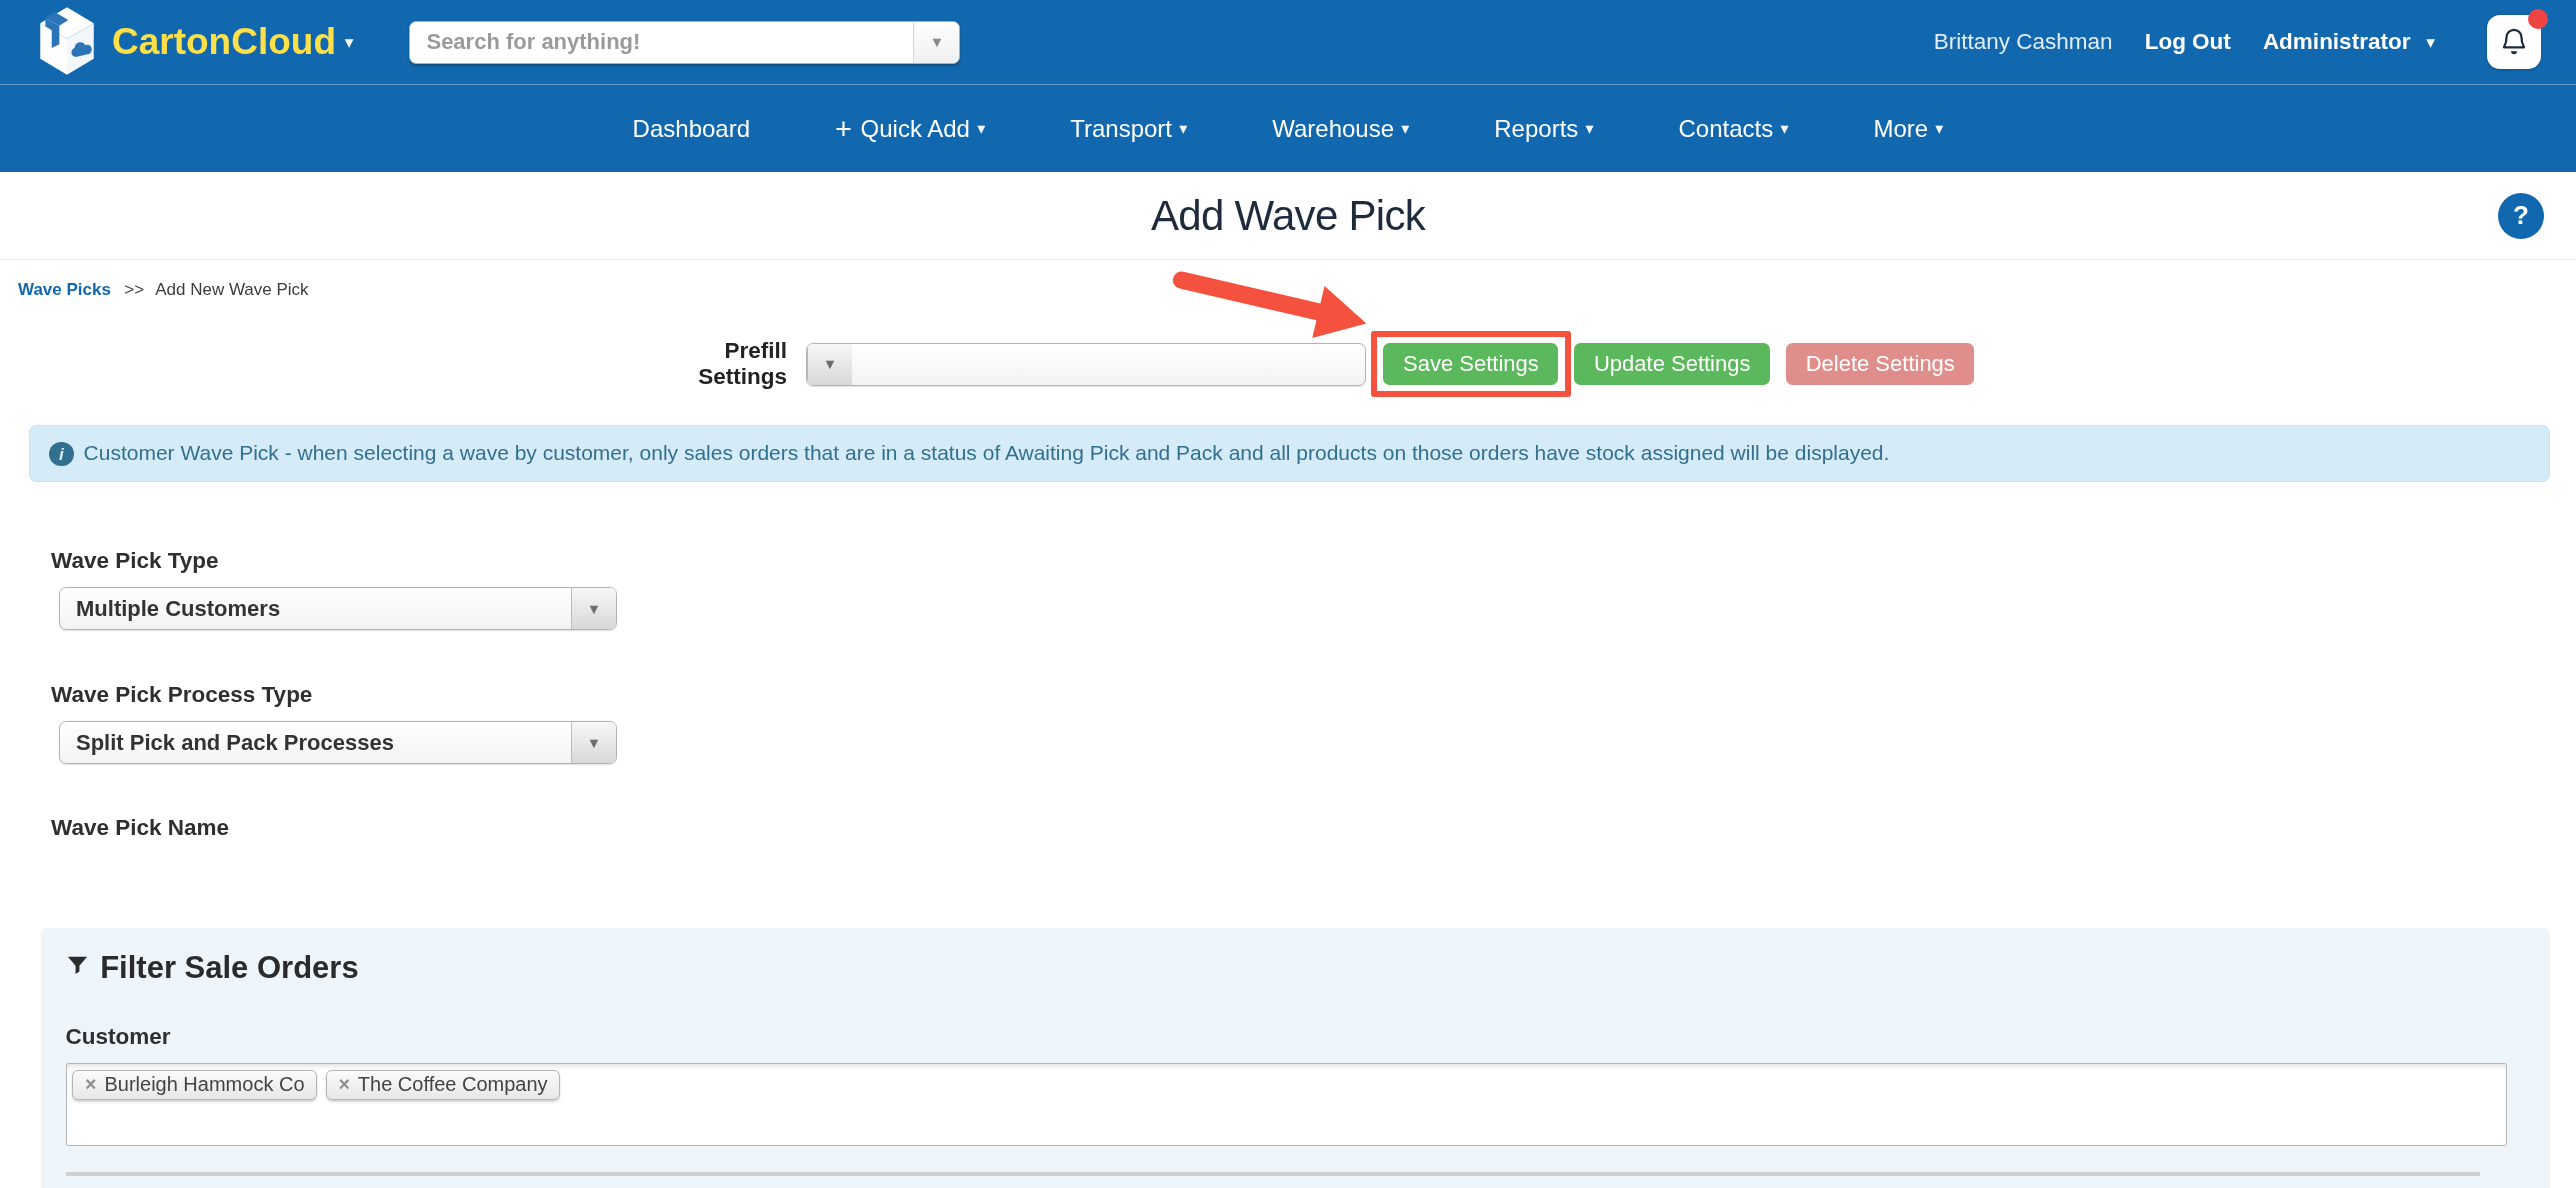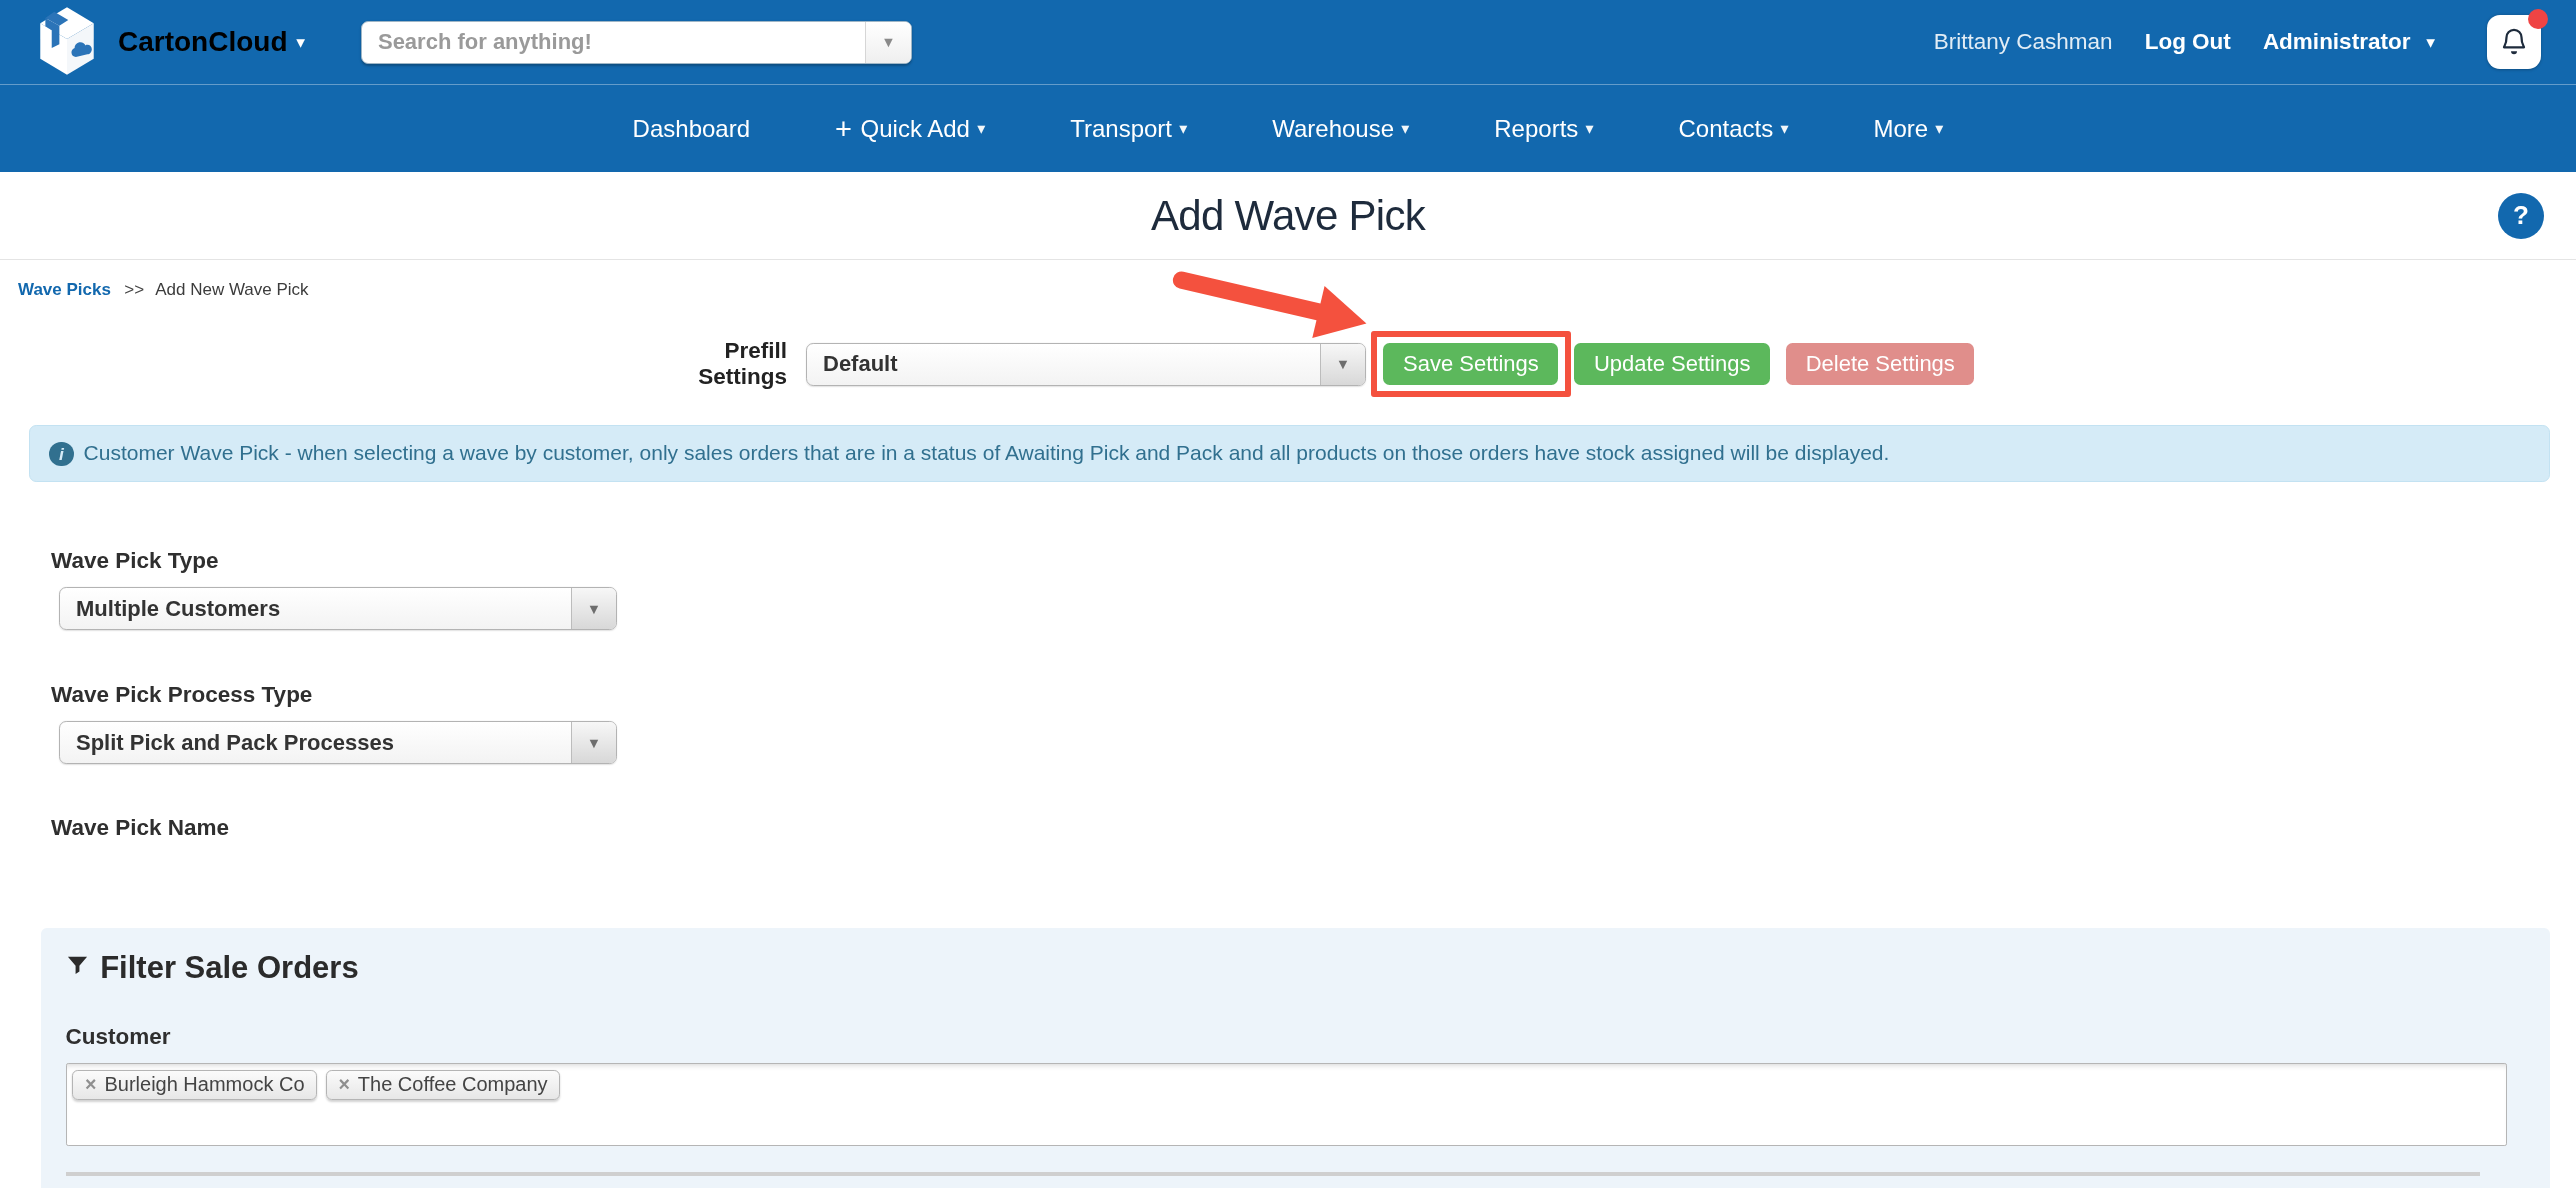--- a/index.html
+++ b/index.html
@@ -3,21 +3,21 @@
 <meta charset="utf-8">
 <style>
   * { margin:0; padding:0; box-sizing:border-box; }
   html,body { width:2576px; height:1188px; overflow:hidden; background:#ffffff;
               font-family:"Liberation Sans","DejaVu Sans",sans-serif; }
 
   
   .header { height:85px; background:#1268ae; display:flex; align-items:center;
             padding:0 35px; border-bottom:1.4px solid rgba(255,255,255,.35); }
   .brand { display:flex; align-items:center; cursor:pointer; }
-  .brand-name { color:#000000; font-size:28px; font-weight:bold; margin-left:19px; }
+  .brand-name { color:#fde047; font-size:37px; font-weight:bold; margin-left:13px; }
   .caret { color:#fff; font-size:17.4px; margin-left:8.7px; }
   .searchbox { margin-left:56px; width:551px; height:43px; background:#ffffff;
                border-radius:7.2px; display:flex; align-items:center; overflow:hidden;
                box-shadow:0 1.4px 2.2px rgba(0,0,0,.25); border:0.7px solid #9fb6c6; }
   .searchbox input { flex:1; border:none; outline:none; font-size:22px; font-weight:bold;
                padding:0 16px; color:#444; background:transparent;
                font-family:"Liberation Sans","DejaVu Sans",sans-serif; }
   .searchbox input::placeholder { color:#9a9a9a; opacity:1; }
   .search-caret-seg { width:46px; height:100%; border-left:1.4px solid #d6d6d6;
                background:linear-gradient(#ffffff,#efefef); display:flex;
@@ -199,21 +199,20 @@
 
   <div class="breadcrumb">
     <span class="bc-link">Wave Picks</span>
     <span class="bc-sep">&gt;&gt;</span>
     <span>Add New Wave Pick</span>
   </div>
 
   <div class="prefill-row">
     <div class="prefill-label">Prefill Settings</div>
     <div class="sel sel-prefill">
-      <span class="sel-text">Default</span>
       <span class="sel-caret">
         <span>▼</span>
       </span>
     </div>
     <div class="btn-row">
       <span class="save-wrap">
         <button class="btn btn-green">Save Settings</button>
         <span class="hl-box"></span>
       </span>
       <button class="btn btn-green">Update Settings</button>

